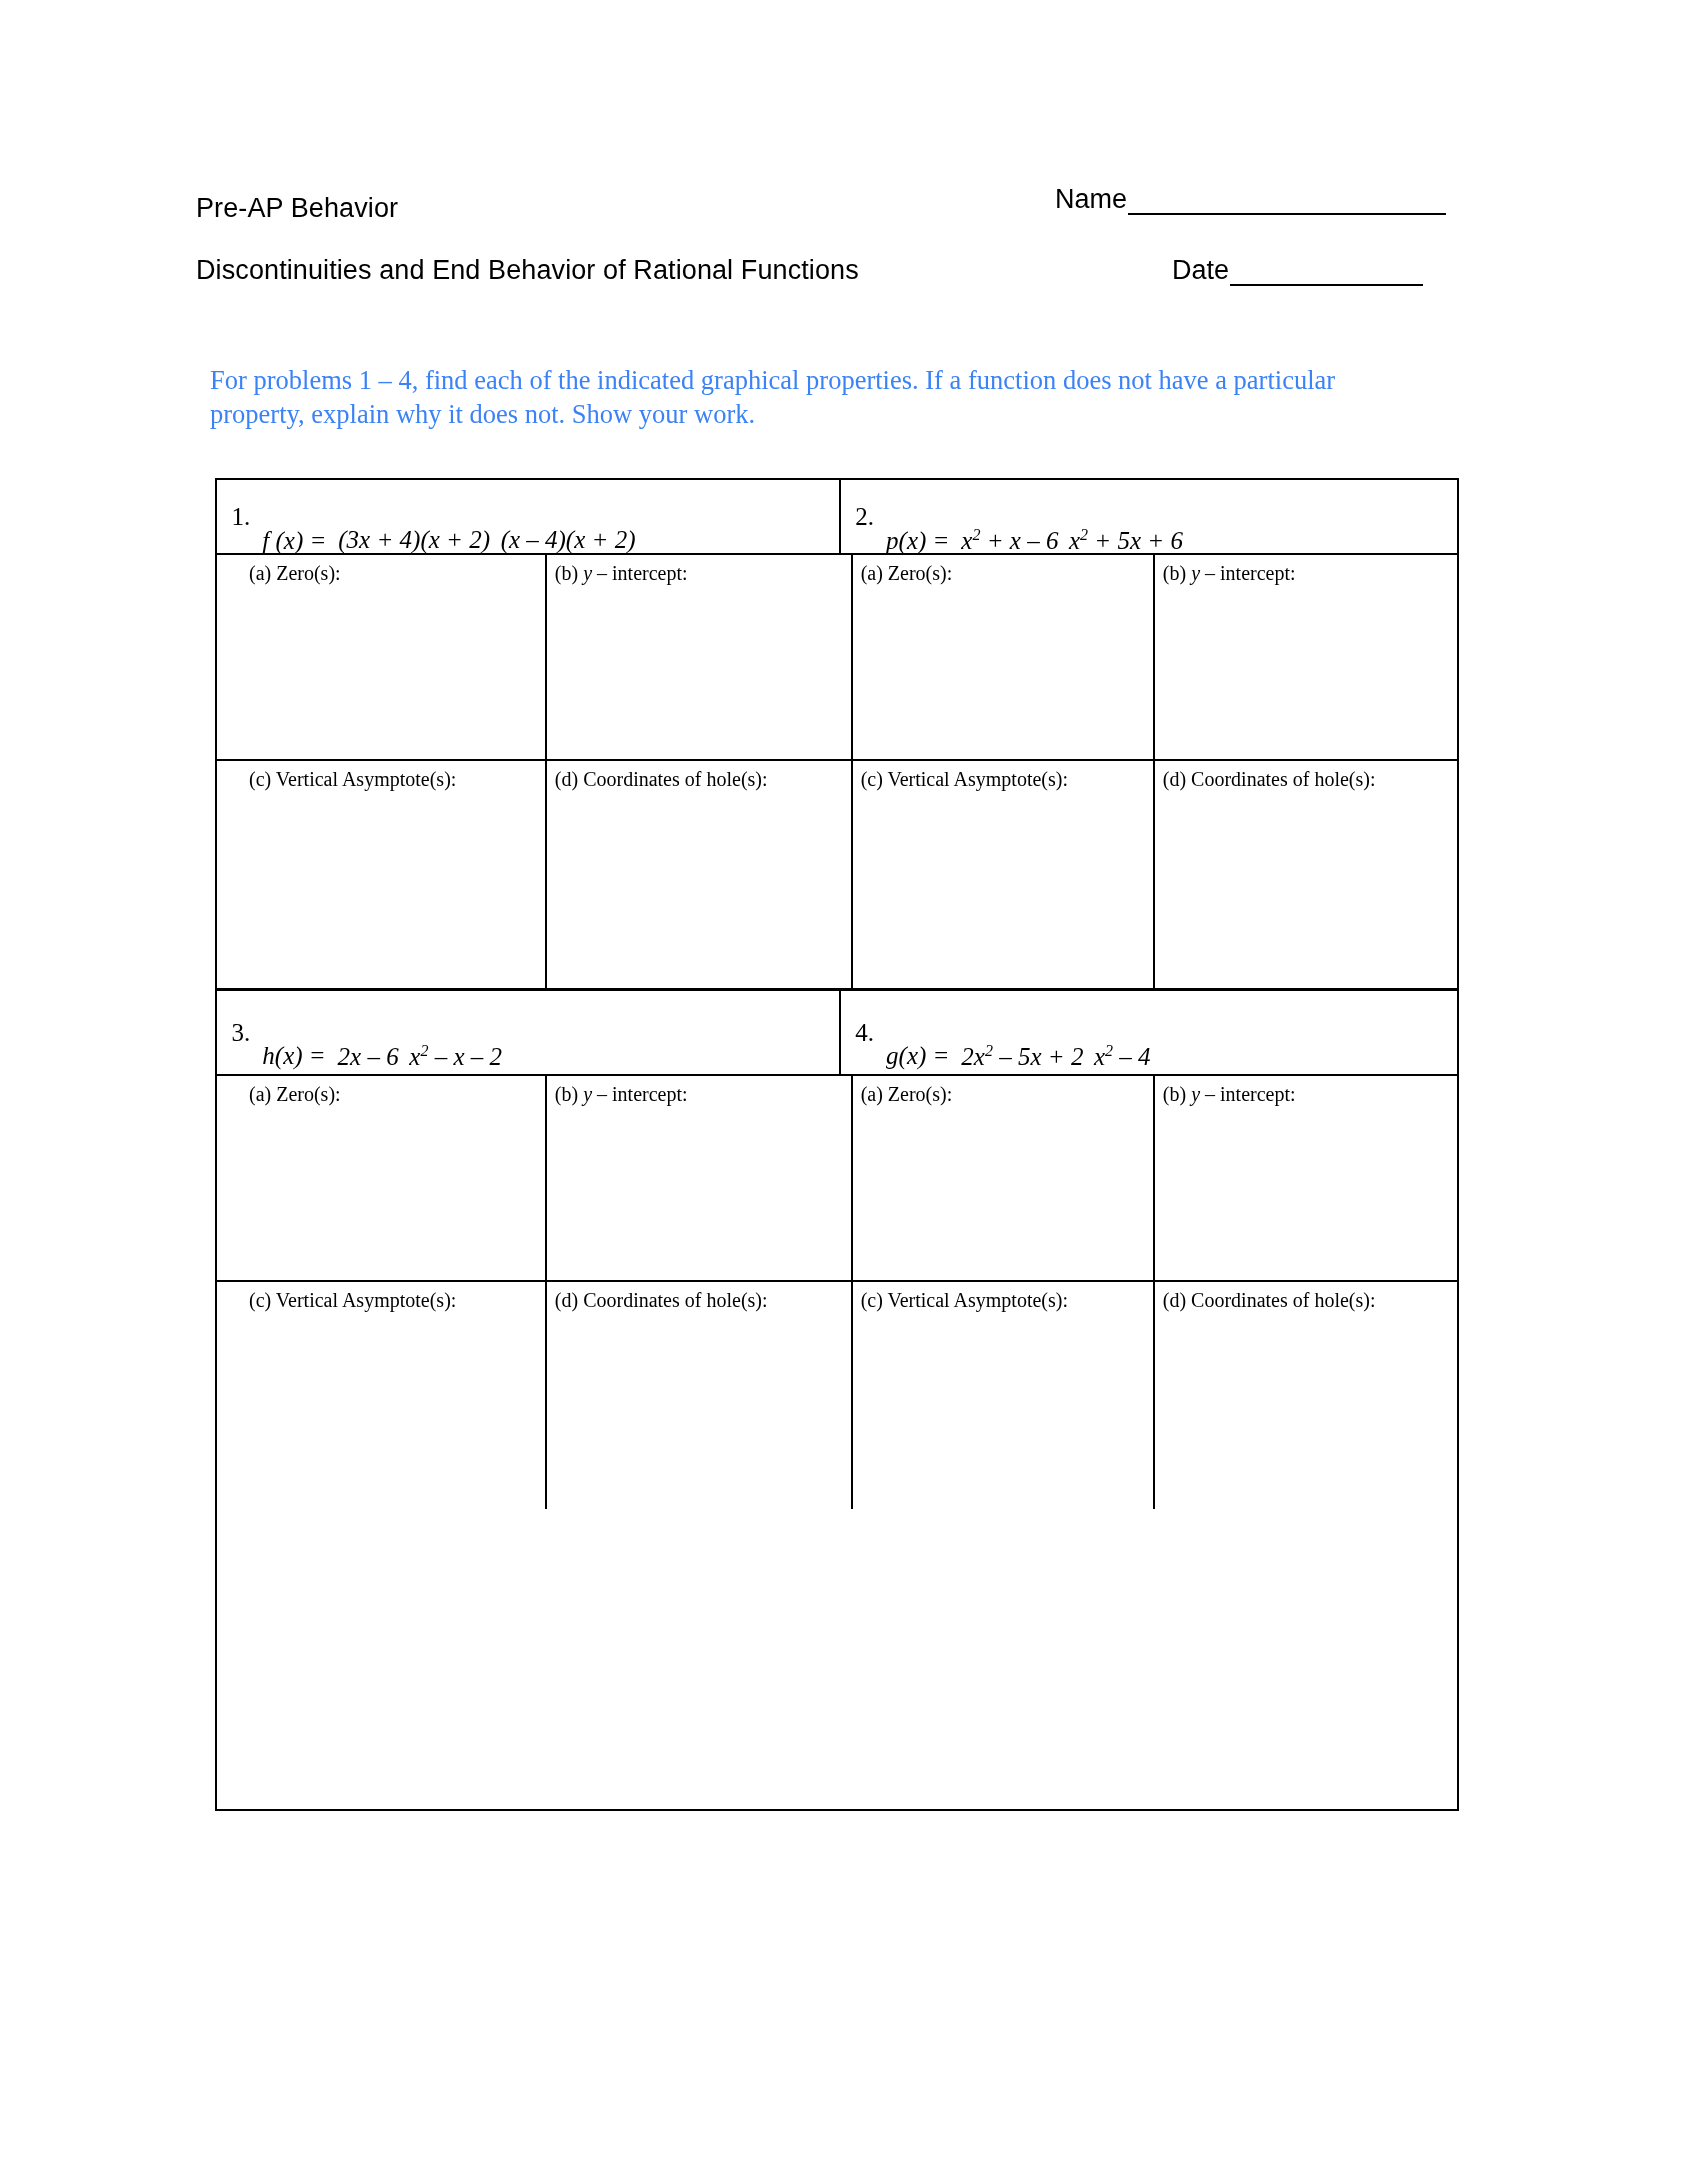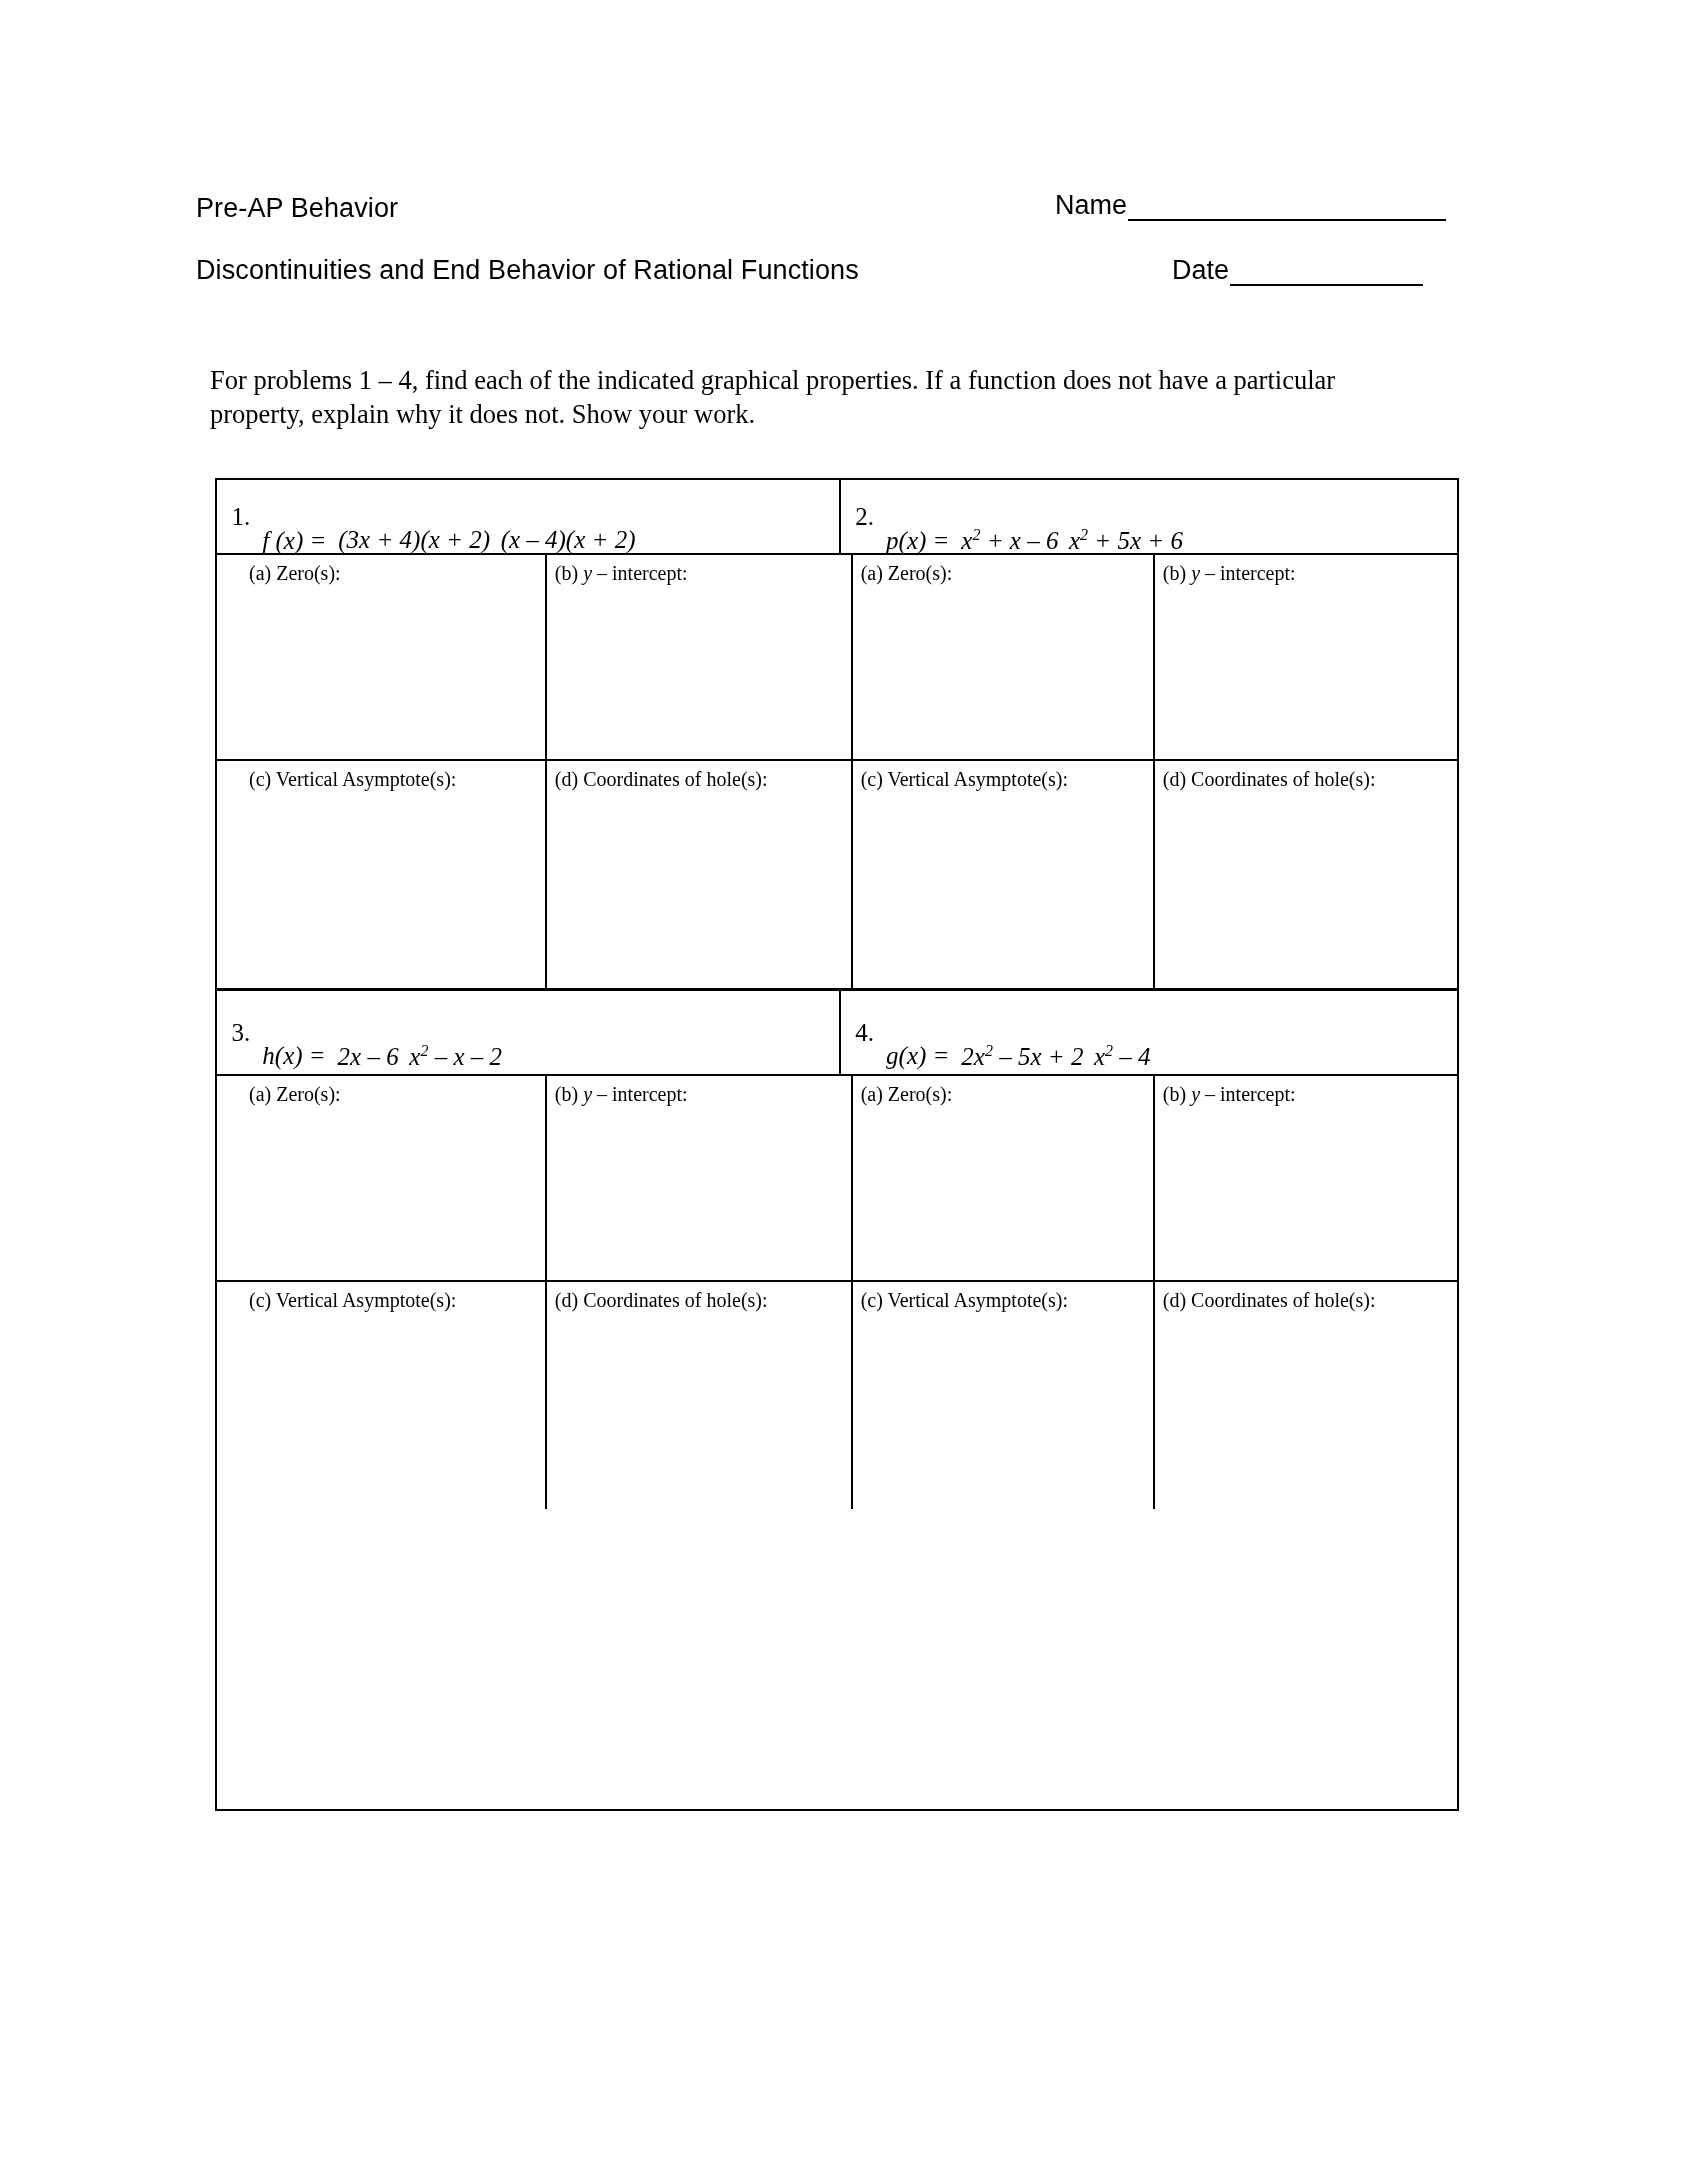--- a/index.html
+++ b/index.html
@@ -39,42 +39,42 @@
   .hdr-course { top: 193px; }
   .hdr-subject { top: 255px; }
 
   .hdr-right {
     position: absolute;
     font-size: 27px;
     white-space: nowrap;
     display: flex;
     align-items: flex-end;
   }
-  .hdr-name { left: 1055px; top: 190px; }
+  .hdr-name { left: 1055px; top: 184px; }
   .hdr-date { left: 1172px; top: 255px; }
 
   .blank-line {
     display: inline-block;
     border-bottom: 2.6px solid #000;
     height: 22.5px;
     margin-left: 1.3px;
   }
   .blank-name { width: 318px; }
   .blank-date { width: 193px; }
 
   
   .instructions {
     position: absolute;
     left: 210px;
     top: 363px;
     width: 1164px;
     font-family: "Liberation Serif", serif;
     font-size: 26.5px;
     line-height: 1.30;
-    color: #000000;
+    color: #3b82f6;
   }
 
   
   .wsheet {
     position: absolute;
     left: 215px;
     top: 478px;
     width: 1244px;
     height: 1333px;
     border: 2px solid #000;

